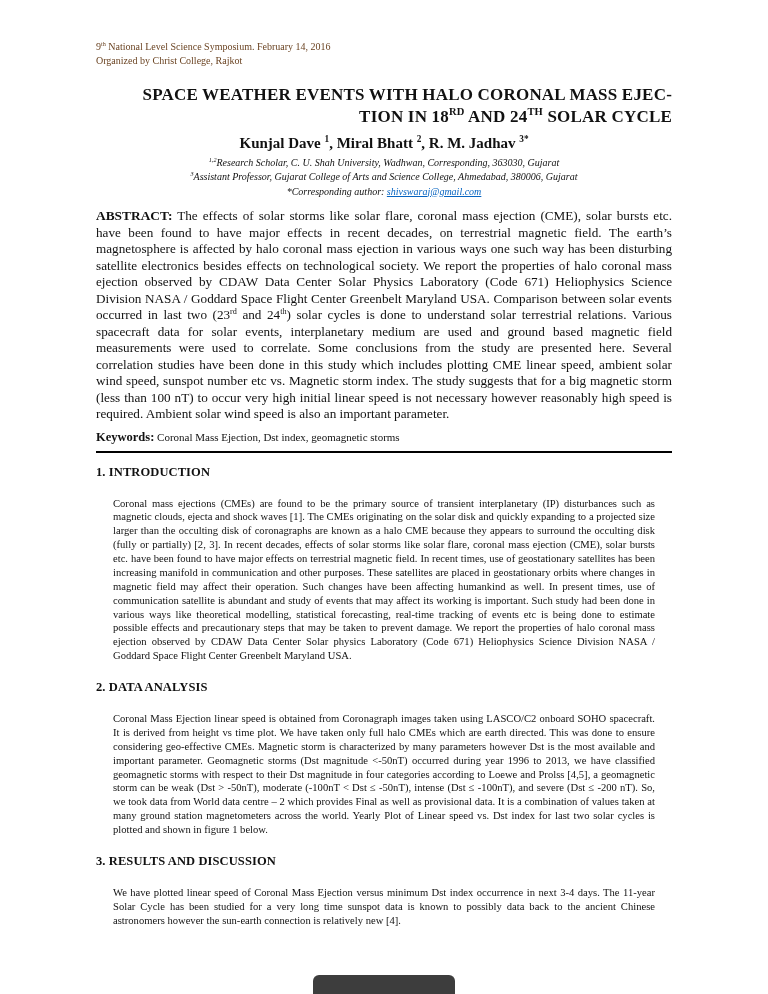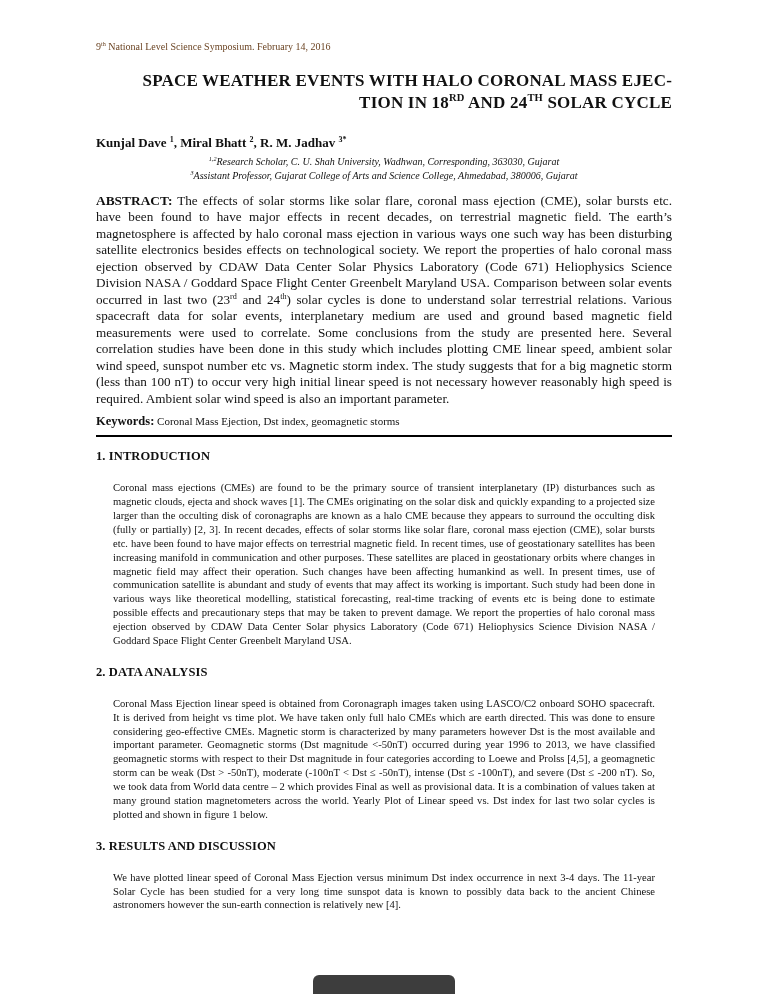--- a/index.html
+++ b/index.html
@@ -27,23 +27,23 @@
   sup { font-size: 0.62em; line-height: 0; vertical-align: super; }
   .title {
     margin: 16px 0 0 0;
     text-align: right;
     font-size: 17px;
     font-weight: bold;
     line-height: 1.3;
     letter-spacing: 0.2px;
   }
   .authors {
-    margin-top: 21px;
-    text-align: left;
-    font-size: 13px;
+    margin-top: 7px;
+    text-align: center;
+    font-size: 15px;
     font-weight: bold;
   }
   .affiliations {
     margin-top: 4px;
     text-align: center;
     font-style: italic;
     font-size: 10px;
     line-height: 1.42;
   }
   .affiliations a {
@@ -96,34 +96,36 @@
   }
 </style>
 </head>
 <body>
 
 <div class="page">
   <div class="content">
 
     <div class="doc-header">
       <div><span>9</span><sup>th</sup><span> National Level Science Symposium. February 14, 2016</span></div>
+      <div>Organized by Christ College, Rajkot</div>
     </div>
 
     <h1 class="title">
       <span>SPACE WEATHER EVENTS WITH HALO CORONAL MASS EJEC-</span><br>
       <span>TION IN 18</span><sup>RD</sup><span> AND 24</span><sup>TH</sup><span> SOLAR CYCLE</span>
     </h1>
 
     <div class="authors">
       <span>Kunjal Dave </span><sup>1</sup><span>, Miral Bhatt </span><sup>2</sup><span>, R. M. Jadhav </span><sup>3*</sup>
     </div>
 
     <div class="affiliations">
       <div><sup>1,2</sup><span>Research Scholar, C. U. Shah University, Wadhwan, Corresponding, 363030, Gujarat</span></div>
       <div><sup>3</sup><span>Assistant Professor, Gujarat College of Arts and Science College, Ahmedabad, 380006, Gujarat</span></div>
+      <div><span>*Corresponding author: </span><a>shivswaraj@gmail.com</a></div>
     </div>
 
     <p class="abstract">
       <b>ABSTRACT:</b><span> The effects of solar storms like solar flare, coronal mass ejection (CME), solar bursts etc. have been found to have major effects in recent decades, on terrestrial magnetic field. The earth’s magnetosphere is affected by halo coronal mass ejection in various ways one such way has been disturbing satellite electronics besides effects on technological society. We report the properties of halo coronal mass ejection observed by CDAW Data Center Solar Physics Laboratory (Code 671) Heliophysics Science Division NASA / Goddard Space Flight Center Greenbelt Maryland USA. Comparison between solar events occurred in last two (23</span><sup>rd</sup><span> and 24</span><sup>th</sup><span>) solar cycles is done to understand solar terrestrial relations. Various spacecraft data for solar events, interplanetary medium are used and ground based magnetic field measurements were used to correlate. Some conclusions from the study are presented here. Several correlation studies have been done in this study which includes plotting CME linear speed, ambient solar wind speed, sunspot number etc vs. Magnetic storm index. The study suggests that for a big magnetic storm (less than 100 nT) to occur very high initial linear speed is not necessary however reasonably high speed is required. Ambient solar wind speed is also an important parameter.</span>
     </p>
 
     <p class="keywords">
       <b>Keywords:</b><span> Coronal Mass Ejection, Dst index, geomagnetic storms</span>
     </p>
 

